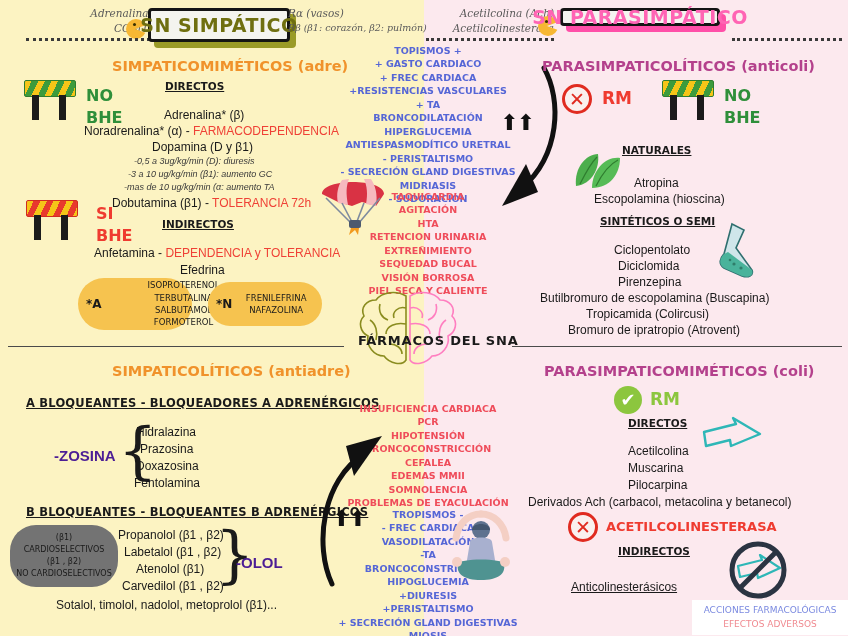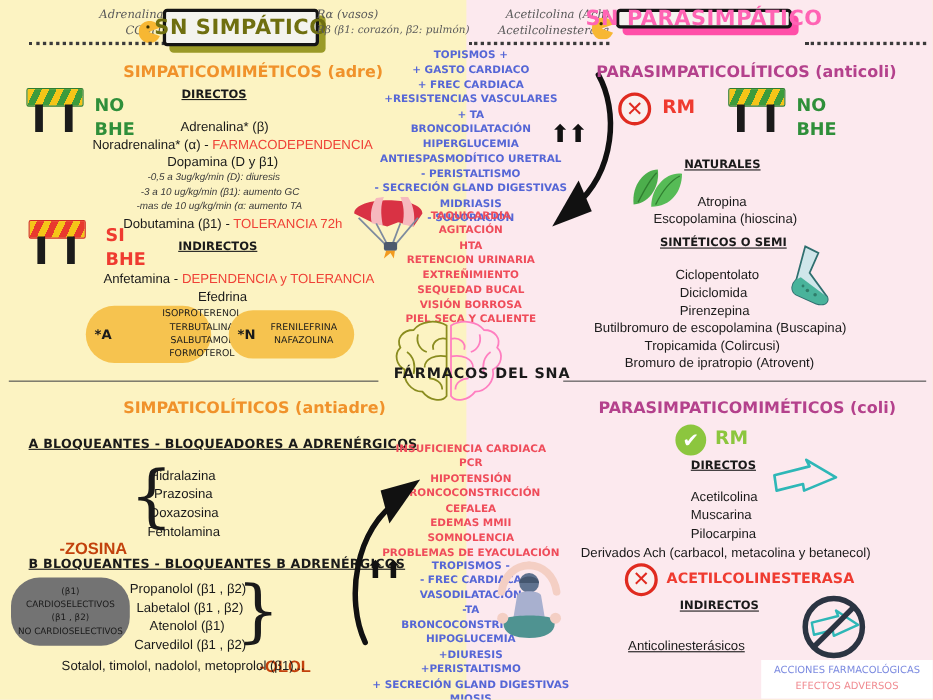--- a/index.html
+++ b/index.html
@@ -100,21 +100,21 @@
   
   .line {
     position: absolute;
     font-family: "Liberation Sans", sans-serif;
     font-size: 12px;
     color: #1a1a1a;
     white-space: nowrap;
   }
   .line.sm { font-size: 9px; font-style: italic; color: #3a3a3a; }
   .red { color: #ef4136; }
-  .teal { color: #c2410c; font-weight: bold; font-size: 15px; margin-top: 44px; }
+  .teal { color: #4c1d95; font-weight: bold; font-size: 15px; }
 
   
   .barrier { position: absolute; width: 56px; height: 40px; }
   .barrier .board {
     position: absolute; left: 2px; top: 0; width: 52px; height: 17px;
     border-radius: 2px;
   }
   .barrier .leg {
     position: absolute; top: 15px; width: 7px; height: 25px; background: #1b1b1b;
   }

